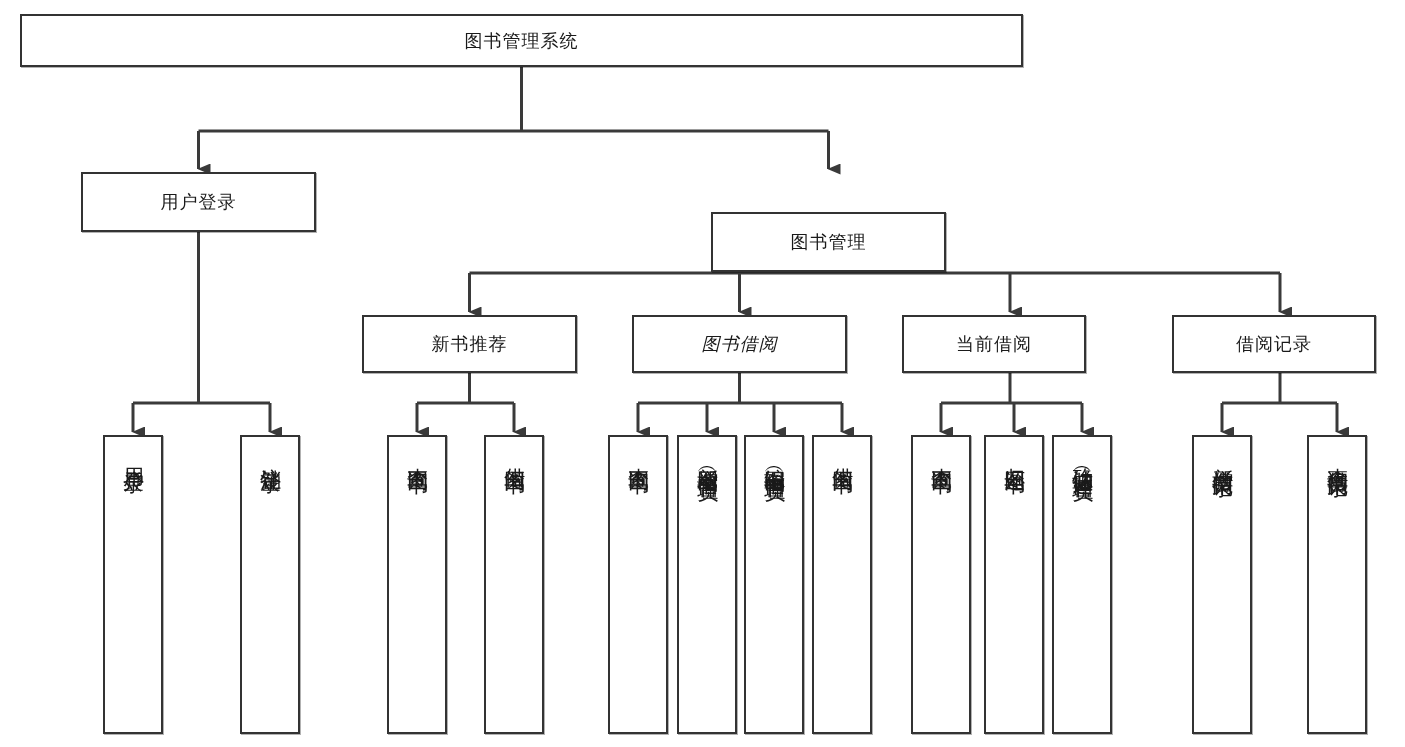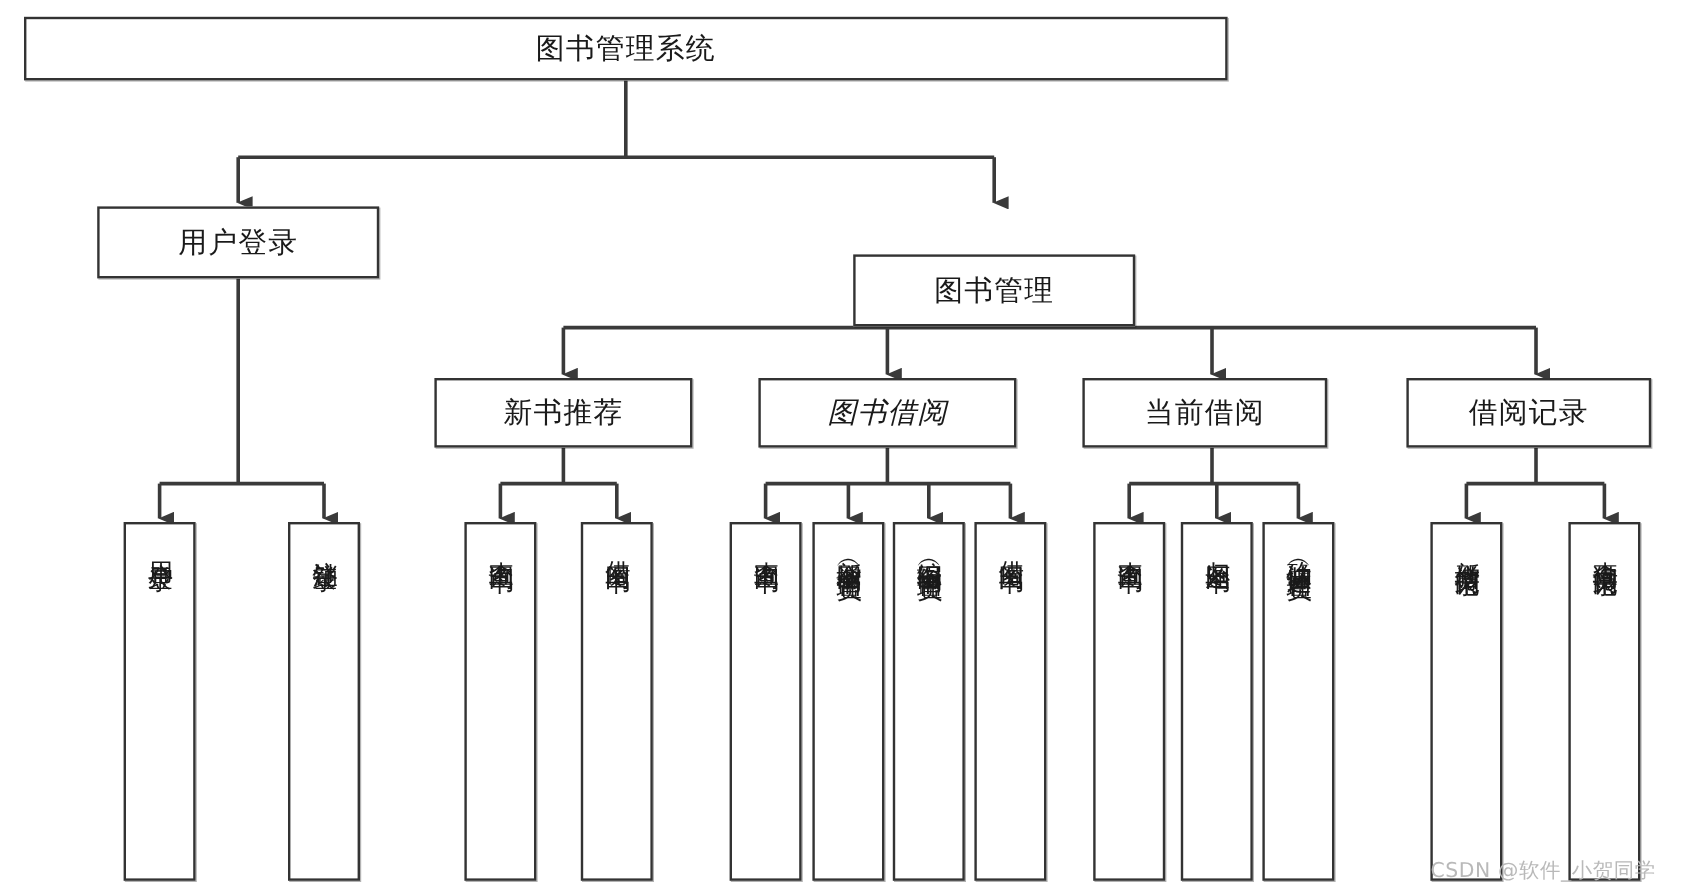--- a/index.html
+++ b/index.html
@@ -30,21 +30,21 @@
     box-sizing: border-box;
     background: #ffffff;
     border: 2px solid #333333;
     box-shadow: 1px 1px 0 rgba(0,0,0,0.30);
     display: flex;
     align-items: center;
     justify-content: center;
     color: #1a1a1a;
   }
   .node.horizontal {
-    font-size: 24px;
+    font-size: 18px;
     line-height: 1.2;
     letter-spacing: 1px;
     white-space: nowrap;
   }
   .node.vertical {
     align-items: flex-start;
     justify-content: center;
     padding-top: 14px;
   }
   .node.vertical .vlabel {
@@ -125,21 +125,21 @@
       </div>
       <div class="node horizontal" style="left: 711px; top: 172px; width: 235px; height: 60px; margin-top: 40px;">
         <span>图书管理</span>
       </div>
       <div class="node horizontal" style="left: 362px; top: 315px; width: 215px; height: 58px;">
         <span>新书推荐</span>
       </div>
       <div class="node horizontal" style="left: 632px; top: 315px; width: 215px; height: 58px; font-style: italic;">
         <span>图书借阅</span>
       </div>
-      <div class="node horizontal" style="left: 902px; top: 315px; width: 204px; height: 58px;">
+      <div class="node horizontal" style="left: 902px; top: 315px; width: 184px; height: 58px;">
         <span>当前借阅</span>
       </div>
       <div class="node horizontal" style="left: 1172px; top: 315px; width: 204px; height: 58px;">
         <span>借阅记录</span>
       </div>
       <div class="node vertical" style="left: 103px; top: 435px; width: 60px; height: 299px;">
         <span class="vlabel">用户登录</span>
       </div>
       <div class="node vertical" style="left: 240px; top: 435px; width: 60px; height: 299px;">
         <span class="vlabel">注销登录</span>
@@ -172,15 +172,14 @@
         <span class="vlabel">确认归还（管理员）</span>
       </div>
       <div class="node vertical" style="left: 1192px; top: 435px; width: 60px; height: 299px;">
         <span class="vlabel">新增借阅记录</span>
       </div>
       <div class="node vertical" style="left: 1307px; top: 435px; width: 60px; height: 299px;">
         <span class="vlabel">查询借阅记录</span>
       </div>
     </div>
 
-  <div class="watermark" style="left: 1192px; top: 714px;">CSDN @软件_小贺同学</div>
 
 </div>
 
 </body></html>

